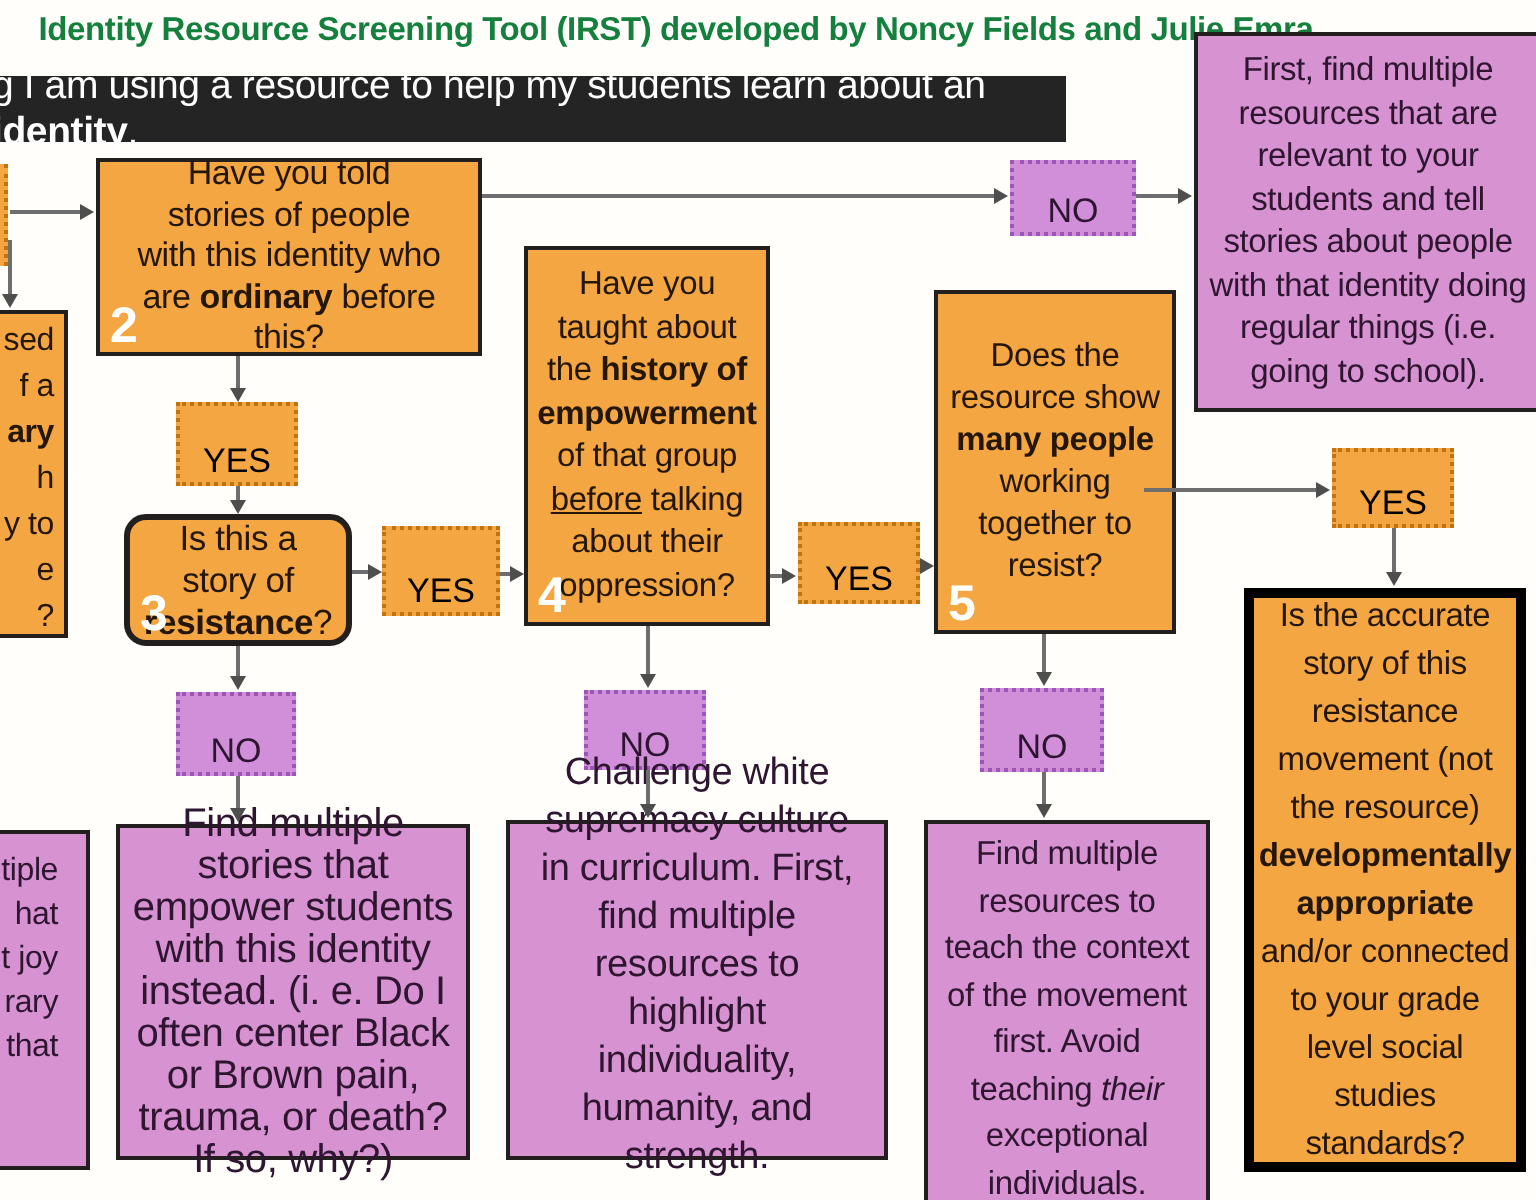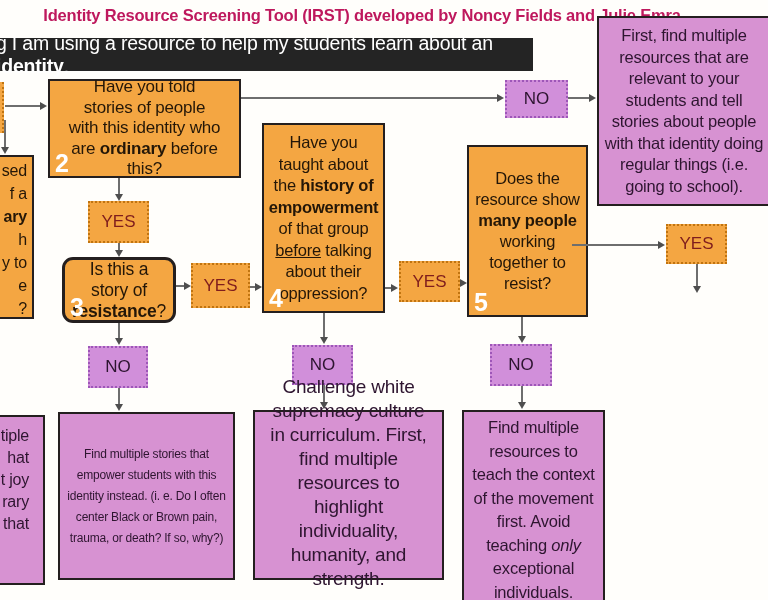--- a/index.html
+++ b/index.html
@@ -2,39 +2,39 @@
 <html><head>
 <meta charset="utf-8">
 <style>
   html,body{margin:0;padding:0;}
   #canvas{
     position:relative; width:768px; height:600px; overflow:hidden;
     background:#fffefb; font-family:"Liberation Sans", sans-serif;
   }
   .title{
     position:absolute; top:6px; left:0; width:676px; text-align:center;
-    font-size:16.5px; font-weight:700; color:#be185d; letter-spacing:-0.2px;margin-left:24px;
+    font-size:16.5px; font-weight:700; color:#15803d; letter-spacing:-0.2px;
   }
   .banner{
     position:absolute; top:38px; left:-14px; width:547px; height:33px;
     background:#242424; color:#fff; display:flex; align-items:center;
     padding-left:10px; box-sizing:border-box; font-size:19.5px; letter-spacing:-0.2px;
   }
   .box{
     position:absolute; box-sizing:border-box; border:2px solid #241f1f;
     display:flex; align-items:center; justify-content:center; text-align:center;
     color:#231423; letter-spacing:-0.2px;
   }
   .orange{ background:#F4A642; color:#241708; }
   .purple{ background:#D792D2; color:#2e1530; }
   .chip{
-    position:absolute; box-sizing:border-box; display:flex; align-items:center;
+    position:absolute; box-sizing:border-box; display:flex; align-items:flex-end;
     justify-content:center; font-size:17px; font-weight:500; letter-spacing:0;
   }
-  .chip.orange{ border:2px dotted #c07410; color:#7f1d1d; }
+  .chip.orange{ border:2px dotted #c07410; color:#000000; }
   .chip.purplechip{ background:#D18FDA; border:2px dotted #9d56b8; color:#2d1430; }
   .stepnum{
     position:absolute; left:5px; bottom:0px; color:#fff; font-weight:700;
     font-size:25px; line-height:1;
   }
   .thick{ border:5px solid #000; }
   .mid{ border-width:3px; }
   b{ font-weight:700; }
   u{ text-decoration:underline; }
   .h-line,.v-line{ position:absolute; background:#6e6e6e; }
@@ -91,21 +91,21 @@
   </div>
 
   <div class="chip orange" style="left:191px; top:263px; width:59px; height:45px; background:#F4A642;">
     <span>YES</span>
   </div>
 
   <div class="chip purplechip" style="left:88px; top:346px; width:60px; height:42px;">
     <span>NO</span>
   </div>
 
-  <div class="box purple" style="left:58px; top:412px; width:177px; height:168px; font-size:12px; line-height:21px; padding:4px 6px;">
+  <div class="box purple" style="left:58px; top:412px; width:177px; height:168px; font-size:20px; line-height:21px; padding:4px 6px;">
     <span>Find multiple stories that empower students with this identity instead. (i. e. Do I often center Black or Brown pain, trauma, or death? If so, why?)</span>
   </div>
 
   <div class="box orange" style="left:262px; top:123px; width:123px; height:190px; font-size:16.5px; line-height:21.5px; padding:8px 7px;">
     <span><span>Have you taught about the </span><b>history of empowerment</b><span> of that group </span><u>before</u><span> talking about their oppression?</span></span>
     <span class="stepnum">4</span>
   </div>
 
   <div class="chip orange" style="left:399px; top:261px; width:61px; height:41px; background:#F4A642;">
     <span>YES</span>
@@ -121,35 +121,38 @@
   </div>
 
   <div class="box purple" style="left:597px; top:16px; width:174px; height:190px; font-size:16.5px; line-height:21.5px; padding:4px 5px;">
     <span>First, find multiple resources that are relevant to your students and tell stories about people with that identity doing regular things (i.e. going to school).</span>
   </div>
 
   <div class="chip orange" style="left:666px; top:224px; width:61px; height:40px; background:#F4A642;">
     <span>YES</span>
   </div>
 
+  <div class="box orange thick" style="left:622px; top:294px; width:141px; height:292px; font-size:16.5px; line-height:24px; padding:2px 5px;">
+    <span><span>Is the accurate story of this resistance movement (not the resource) </span><b>developmentally appropriate</b><span> and/or connected to your grade level social studies standards?</span></span>
+  </div>
 
   <div class="chip purplechip" style="left:292px; top:345px; width:61px; height:40px;">
     <span>NO</span>
   </div>
 
   <div class="box purple" style="left:253px; top:410px; width:191px; height:170px; font-size:19px; line-height:24px; padding:0 8px 24px 8px;">
     <span>Challenge white supremacy culture in curriculum. First, find multiple resources to highlight individuality, humanity, and strength.</span>
   </div>
 
   <div class="chip purplechip" style="left:490px; top:344px; width:62px; height:42px;">
     <span>NO</span>
   </div>
 
   <div class="box purple" style="left:462px; top:410px; width:143px; height:205px; font-size:16.5px; line-height:23.5px; padding:4px 5px; align-items:flex-start;">
-    <span><span>Find multiple resources to teach the context of the movement first. Avoid teaching </span><i>only</i><span> exceptional individuals.</span></span>
+    <span><span>Find multiple resources to teach the context of the movement first. Avoid teaching </span><i>their</i><span> exceptional individuals.</span></span>
   </div>
 
   <div class="box purple cutbox" style="left:-110px; top:415px; width:155px; height:170px; padding:8px 14px 0 0; font-size:16px; line-height:22px;">
     <span class="frag">tiple</span>
     <span class="frag">hat</span>
     <span class="frag">t joy</span>
     <span class="frag">rary</span>
     <span class="frag">that</span>
   </div>
 

